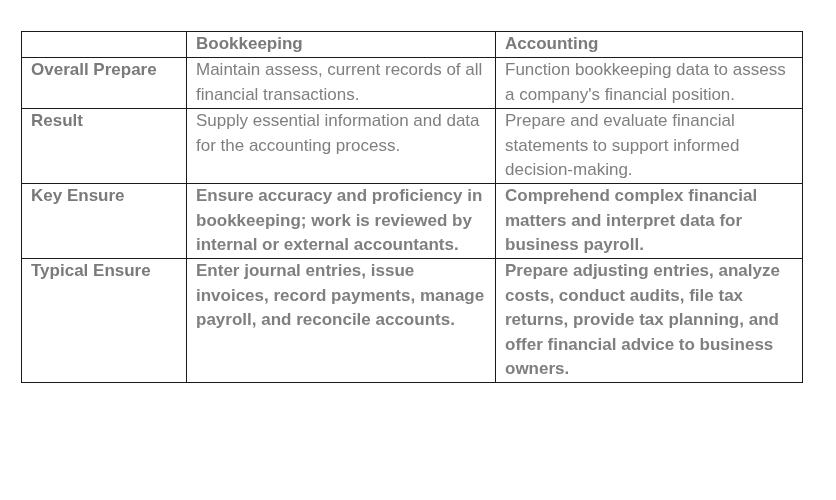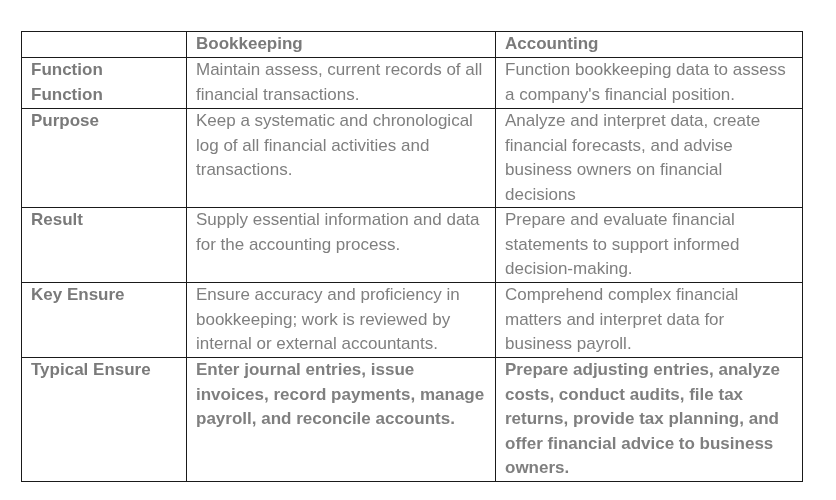--- a/index.html
+++ b/index.html
@@ -18,47 +18,42 @@
     overflow:hidden;
   }
   table.cmp td.rowhead, table.cmp td.colhead { font-weight:bold; color:#7a7a7a; }
   col.c0 { width:165px; }
   col.c1 { width:309px; }
   col.c2 { width:307px; }
   tr.r0 td { height:25px; }
   tr.r1 td { height:50px; }
   tr.r2 td { height:98px; }
   tr.r3 td { height:74px; }
-  tr.r4 td { height:74px; }
+  tr.r4 td { height:74px;font-weight:bold; }
   tr.r5 td { height:122px;font-weight:bold; }
 </style>
 </head>
 <body>
 
 <table class="cmp">
   <colgroup>
       <col class="c0">
       <col class="c1">
       <col class="c2">
     </colgroup>
   <tbody>
       <tr class="r0">
     <td class="colhead"></td>
     <td class="colhead">Bookkeeping</td>
     <td class="colhead">Accounting</td>
   </tr>
   <tr class="r1">
-    <td class="rowhead">Function Function</td>
+    <td class="rowhead">Overall Prepare</td>
     <td>Maintain assess, current records of all financial transactions.</td>
     <td>Function bookkeeping data to assess a company's financial position.</td>
-  </tr>
-  <tr class="r2">
-    <td class="rowhead">Purpose</td>
-    <td>Keep a systematic and chronological log of all financial activities and transactions.</td>
-    <td>Analyze and interpret data, create financial forecasts, and advise business owners on financial decisions</td>
   </tr>
   <tr class="r3">
     <td class="rowhead">Result</td>
     <td>Supply essential information and data for the accounting process.</td>
     <td>Prepare and evaluate financial statements to support informed decision-making.</td>
   </tr>
   <tr class="r4">
     <td class="rowhead">Key Ensure</td>
     <td>Ensure accuracy and proficiency in bookkeeping; work is reviewed by internal or external accountants.</td>
     <td>Comprehend complex financial matters and interpret data for business payroll.</td>

